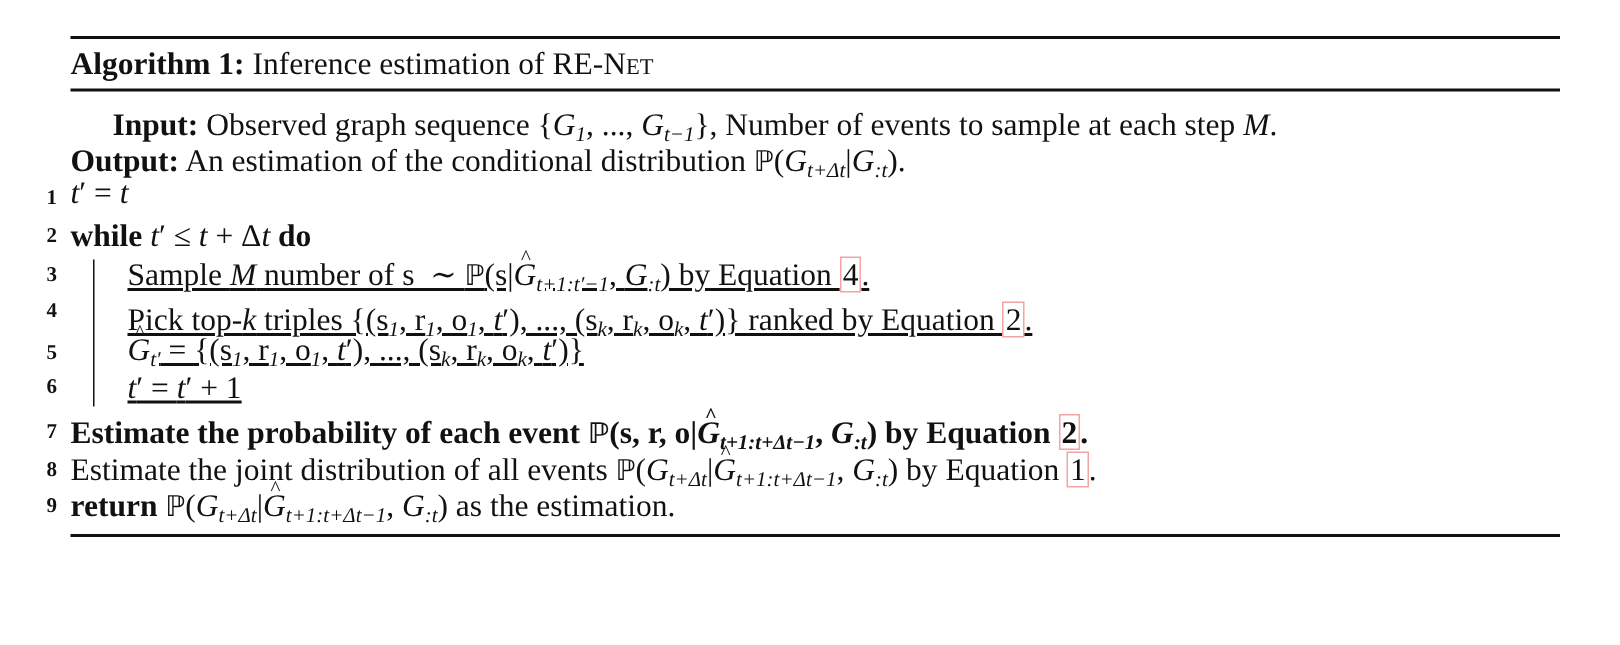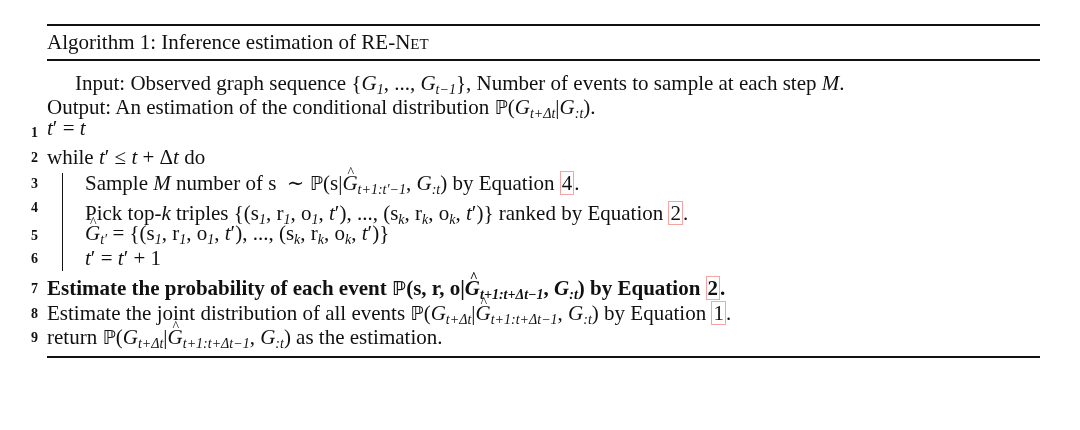--- a/index.html
+++ b/index.html
@@ -3,24 +3,24 @@
 <meta charset="utf-8">
 <style>
   html, body { margin: 0; padding: 0; background: #ffffff; }
   body { width: 1080px; height: 430px; position: relative; overflow: hidden;
          font-family: "Liberation Serif", "DejaVu Serif", serif; color: #111; }
   .rule { position: absolute; left: 47px; width: 993px; background: #111; }
   .rule.top { top: 24px; height: 2px; }
   .rule.mid { top: 59px; height: 1.5px; }
   .rule.bot { top: 356px; height: 2px; }
   .line { position: absolute; left: 47px; font-size: 21px; line-height: 24px; white-space: nowrap; }
-  .b { font-weight: normal; }
+  .b { font-weight: bold; }
   .i { font-style: italic; }
   .num { position: absolute; left: 22px; width: 16px; font-size: 14px; font-weight: bold; text-align: right; line-height: 24px; }
-  .indent { left: 85px; }
+  .indent { left: 85px; text-decoration: underline; }
   .vbar { position: absolute; left: 62px; top: 173px; width: 1px; height: 98px; background: #111; }
   .sub { font-size: 14px; vertical-align: -4px; font-style: italic; }
   .bb { font-family: "DejaVu Sans", sans-serif; font-size: 19px; }
   .ref { display: inline-block; border: 1px solid #f5a3a3; padding: 0 1px; line-height: 22px; }
   .sc { font-variant: small-caps; }
   .hat { position: relative; display: inline-block; }
   .hat::before { content: "^"; position: absolute; left: 5px; top: -10px; font-size: 14px; font-style: normal; }
 </style>
 </head>
 <body>

